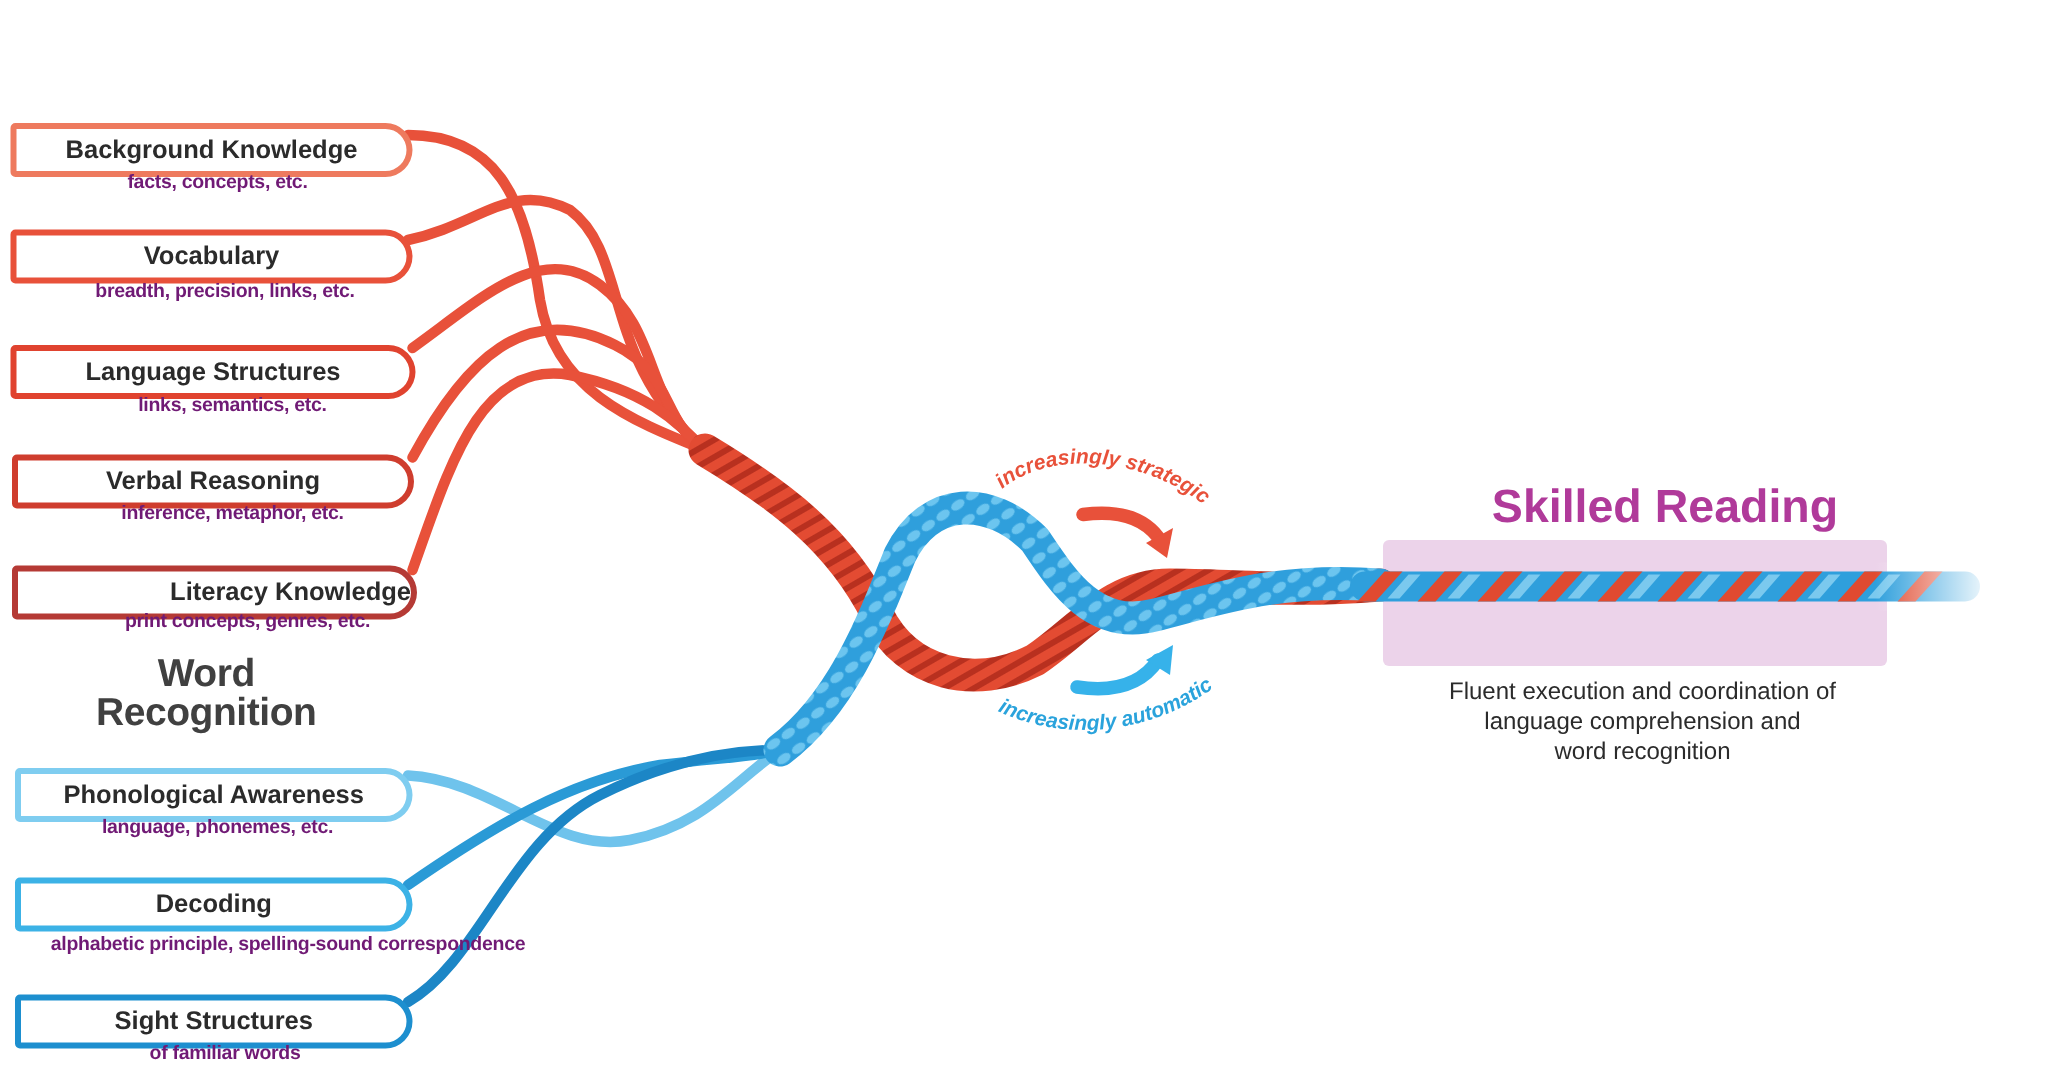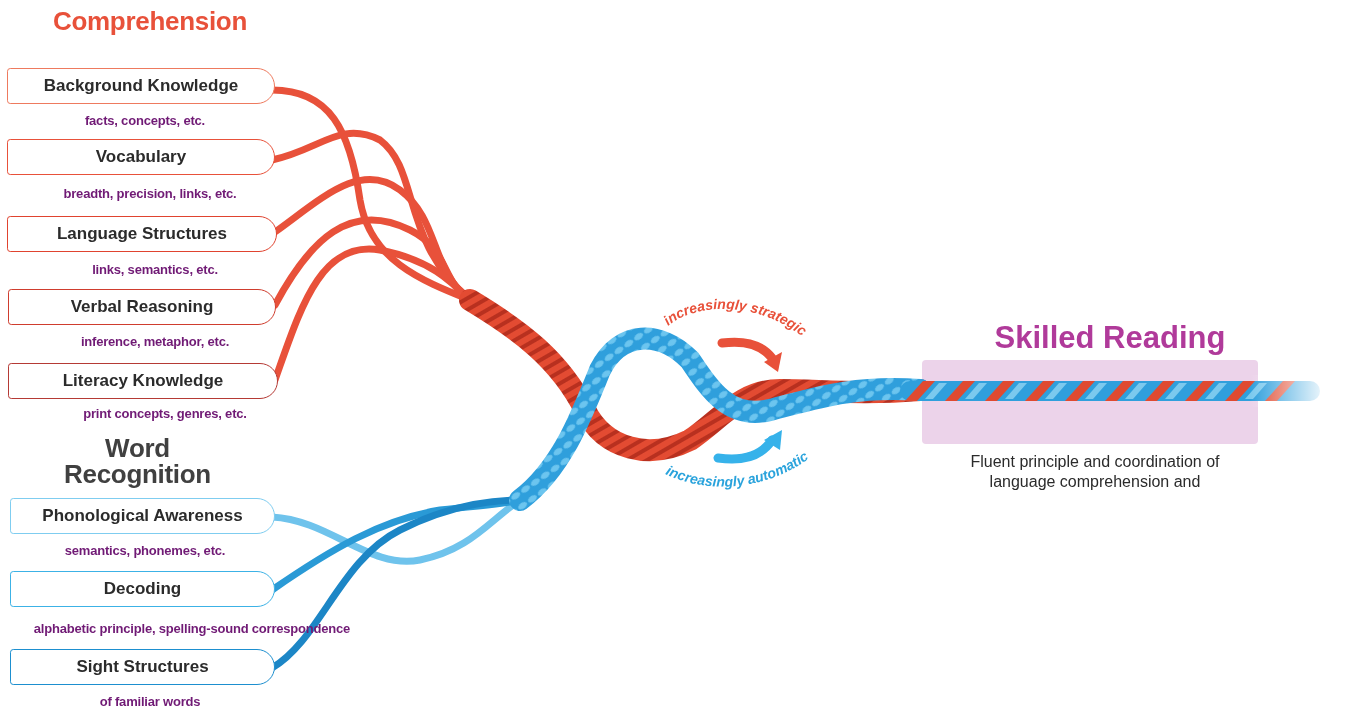--- a/index.html
+++ b/index.html
@@ -8,23 +8,23 @@
       font-family: "Liberation Sans", "DejaVu Sans", sans-serif;
     }
     .group-title {
       position: absolute; text-align: center; font-weight: bold;
       font-size: 26px; line-height: 26px; letter-spacing: -0.3px;
     }
     .lc-title { left: 30px; top: 8px; width: 240px; color: #e8513a; }
     .wr-title { left: 40px; top: 435px; width: 195px; color: #404040; }
     .box {
       position: absolute; height: 36px; box-sizing: border-box;
-      border: 1px solid #a21caf; border-radius: 4px 22px 22px 4px;
+      border: 4px solid #a21caf; border-radius: 4px 22px 22px 4px;
       background: #fff; display: flex; align-items: center; justify-content: center;
-      font-weight: bold; font-size: 17px; color: #2b2b2b; z-index: 2;
+      font-weight: bold; font-size: 17px; color: #2b2b2b; z-index: 2; margin-top: 14px;
     }
     .sub {
       position: absolute; font-weight: bold; font-size: 13px; color: #701a75;
       text-align: center; letter-spacing: -0.2px; z-index: 2;
     }
     svg.ropes { position: absolute; left: 0; top: 0; z-index: 1; }
     .skilled-title {
       position: absolute; left: 940px; top: 320px; width: 340px; text-align: center;
       font-size: 31px; font-weight: bold; color: #b03a9a;
     }
@@ -112,21 +112,20 @@
   <text class="curve-label" fill="#e8513a">
     <textPath href="#strategicPath" id="strategicText">increasingly strategic</textPath>
   </text>
   <path id="automaticPath" d="M665 474 C720 500, 790 485, 832 438" fill="none"></path>
   <text class="curve-label" fill="#2aa3dc">
     <textPath href="#automaticPath" id="automaticText">increasingly automatic</textPath>
   </text>
 </svg>
 
 <div class="group-title lc-title">
-  <div>Comprehension</div>
 </div>
 
 <div class="box" style="left:7px; top:68px; width:268px; border-color:#ee7a5e;">
   <span>Background Knowledge</span>
 </div>
 <div class="sub" style="left:40px; top:113px; width:210px;">facts, concepts, etc.</div>
 
 <div class="box" style="left:7px; top:139px; width:268px; border-color:#e8513a;">
   <span>Vocabulary</span>
 </div>
@@ -135,43 +134,44 @@
 <div class="box" style="left:7px; top:216px; width:270px; border-color:#e0432f;align-items:center;">
   <span>Language Structures</span>
 </div>
 <div class="sub" style="left:50px; top:262px; width:210px;">links, semantics, etc.</div>
 
 <div class="box" style="left:8px; top:289px; width:268px; border-color:#cf3d2e;">
   <span>Verbal Reasoning</span>
 </div>
 <div class="sub" style="left:45px; top:334px; width:220px;">inference, metaphor, etc.</div>
 
-<div class="box" style="left:8px; top:363px; width:270px; border-color:#b53a35;">
+<div class="box" style="left:8px; top:363px; width:270px; border-color:#b53a35;justify-content:flex-end;">
   <span>Literacy Knowledge</span>
 </div>
 <div class="sub" style="left:50px; top:406px; width:230px;">print concepts, genres, etc.</div>
 
 <div class="group-title wr-title">
   <div>Word</div>
   <div>Recognition</div>
 </div>
 
 <div class="box" style="left:10px; top:498px; width:265px; border-color:#7fcdf0;">
   <span>Phonological Awareness</span>
 </div>
-<div class="sub" style="left:40px; top:543px; width:210px;">semantics, phonemes, etc.</div>
+<div class="sub" style="left:40px; top:543px; width:210px;">language, phonemes, etc.</div>
 
 <div class="box" style="left:10px; top:571px; width:265px; border-color:#3cb2e6;">
   <span>Decoding</span>
 </div>
 <div class="sub" style="left:2px; top:621px; width:380px;">alphabetic principle, spelling-sound correspondence</div>
 
 <div class="box" style="left:10px; top:649px; width:265px; border-color:#1d8fcf;">
   <span>Sight Structures</span>
 </div>
 <div class="sub" style="left:50px; top:694px; width:200px;">of familiar words</div>
 
 <div class="skilled-bg"></div>
 <div class="skilled-title">Skilled Reading</div>
 <div class="skilled-desc">
-  <div>Fluent principle and coordination of</div>
+  <div>Fluent execution and coordination of</div>
   <div>language comprehension and</div>
+  <div>word recognition</div>
 </div>
 
 </body></html>

